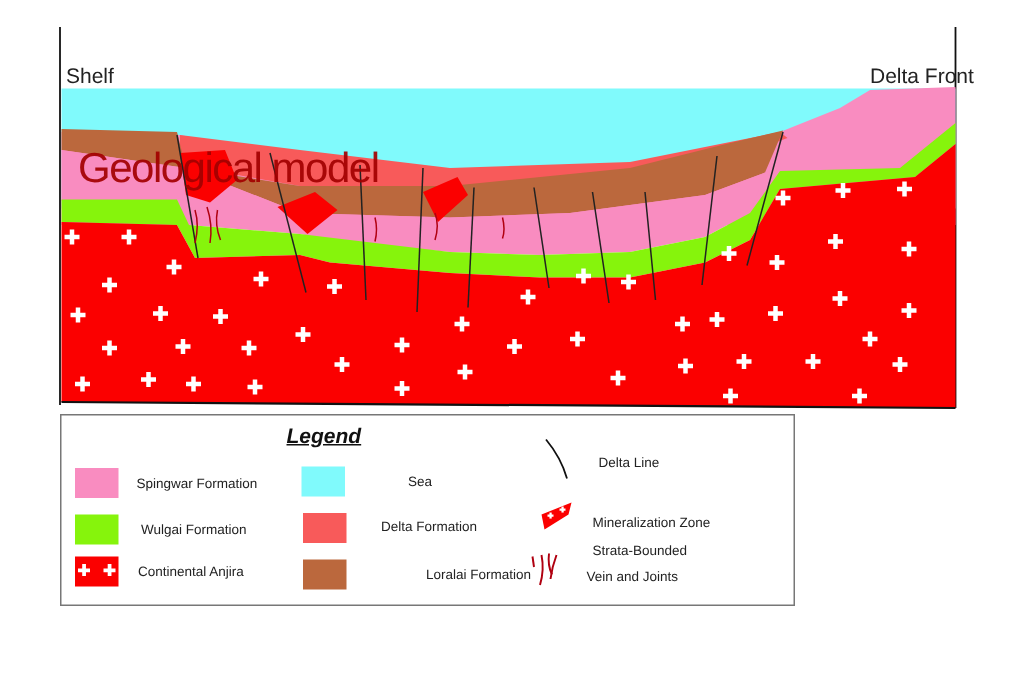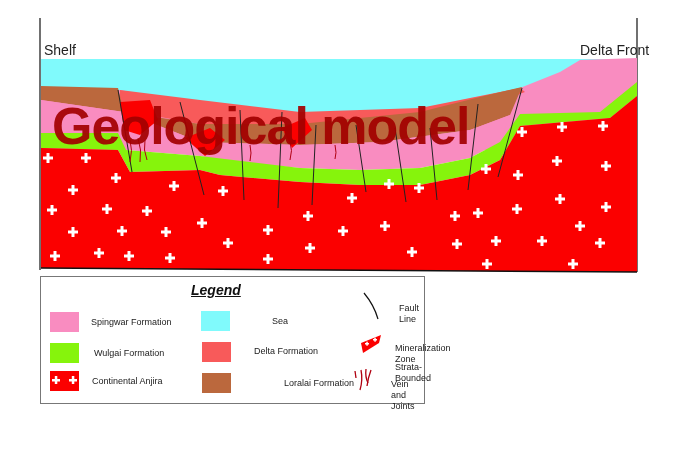--- a/index.html
+++ b/index.html
@@ -1,20 +1,20 @@
 <!DOCTYPE html>
 <html><head>
 <meta charset="utf-8">
 <style>
   html, body { margin: 0; padding: 0; background: #ffffff; }
   body { width: 680px; height: 460px; position: relative; overflow: hidden; font-family: "Liberation Sans", sans-serif; }
   .diagram { position: absolute; left: 0; top: 0; width: 680px; height: 280px; }
   .label { position: absolute; font-size: 14px; color: #222; }
-  .title-overlay { position: absolute; left: 52px; top: 96px; font-size: 52px; font-weight: bold; color: #a30000; letter-spacing: -1px; opacity: 0.92; white-space: nowrap; text-align: right; }
-  .legend { position: absolute; left: 40px; top: 276px; width: 385px; height: 128px; border: 1px solid #777; background: #fff; box-sizing: border-box; }
+  .title-overlay { position: absolute; left: 52px; top: 96px; font-size: 28px; font-weight: normal; color: #a30000; letter-spacing: -1px; opacity: 0.92; white-space: nowrap; text-align: right; }
+  .legend { position: absolute; left: 40px; top: 276px; width: 490px; height: 128px; border: 1px solid #777; background: #fff; box-sizing: border-box; }
   .legend-title { position: absolute; left: 150px; top: 5px; font-size: 14px; font-weight: bold; font-style: italic; text-decoration: underline; color: #111; }
   .sw { position: absolute; width: 29px; height: 20px; }
   .lt { position: absolute; font-size: 9px; color: #222; line-height: 11px; }
 </style>
 </head>
 <body>
 
 <div class="diagram">
   <svg width="680" height="280" viewBox="0 0 680 280">
 
@@ -150,21 +150,21 @@
 
   <div class="sw" style="left:161px;top:65px;background:#f85a5a;"></div>
   <div class="lt" style="left:213px;top:69px;">Delta Formation</div>
 
   <div class="sw" style="left:161px;top:96px;background:#bb683d;"></div>
   <div class="lt" style="left:211px;top:101px;margin-left:32px;">Loralai Formation</div>
 
   <svg style="position:absolute;left:320px;top:14px;" width="20" height="30">
       <path d="M3,2 q10,12 14,26" stroke="#111" stroke-width="1.2" fill="none"></path>
     </svg>
-  <div class="lt" style="left:358px;top:26px;">Fault Line</div>
+  <div class="lt" style="left:358px;top:26px;">Delta Line</div>
 
   <svg style="position:absolute;left:318px;top:54px;" width="26" height="26">
       <path d="M2,12 L22,4 L20,12 L4,22 Z" fill="#fb0000"></path>
       <g fill="#fff">
         <rect x="6" y="12" width="4" height="1.5"></rect>
         <rect x="7.3" y="10.7" width="1.5" height="4"></rect>
         <rect x="14" y="8" width="4" height="1.5"></rect>
         <rect x="15.3" y="6.7" width="1.5" height="4"></rect>
       </g>
     </svg>

